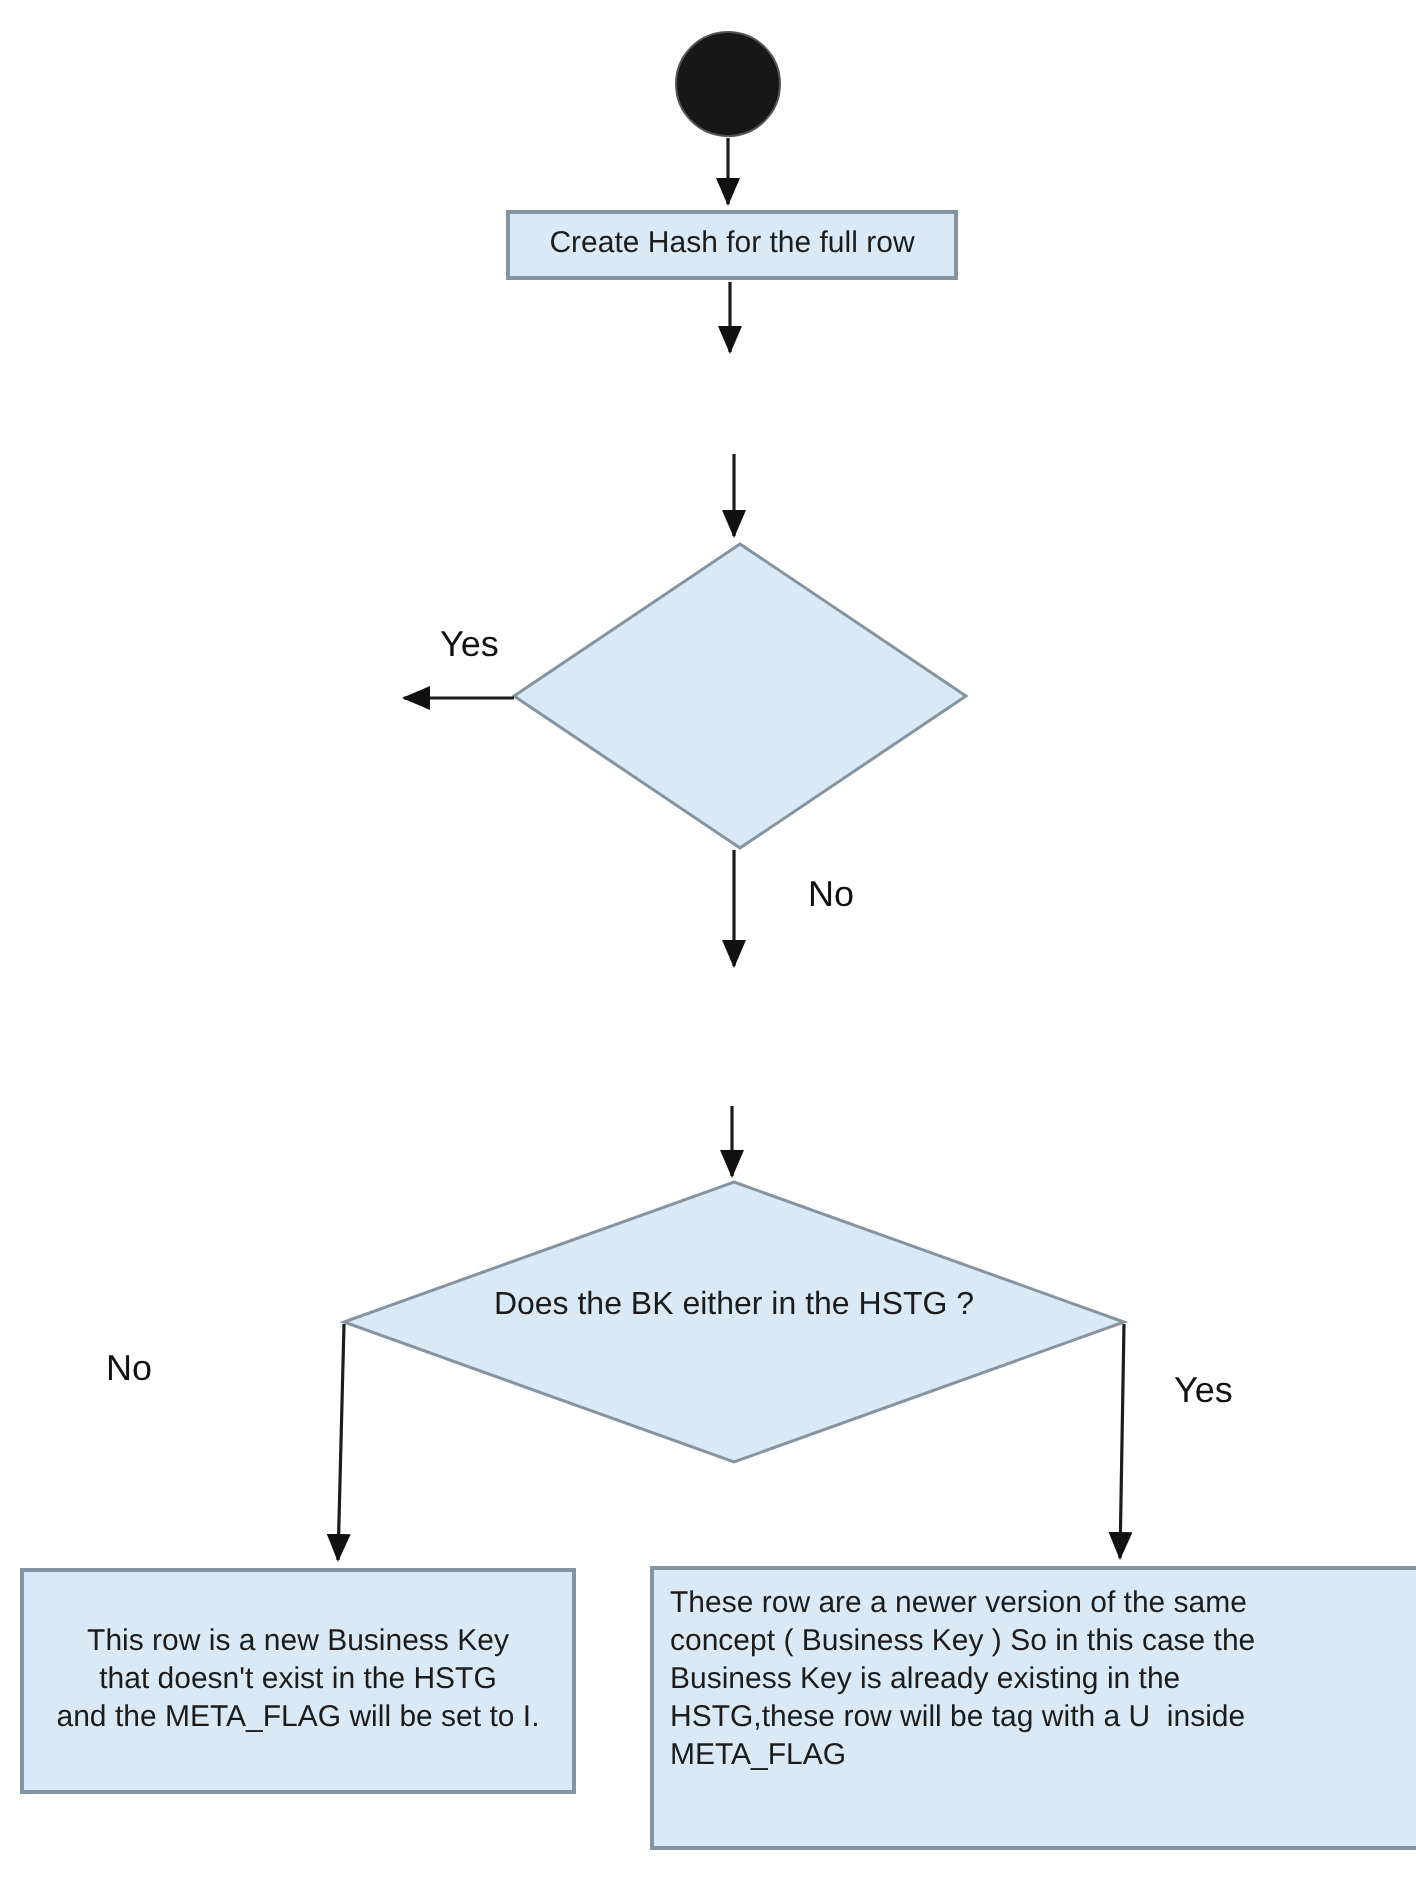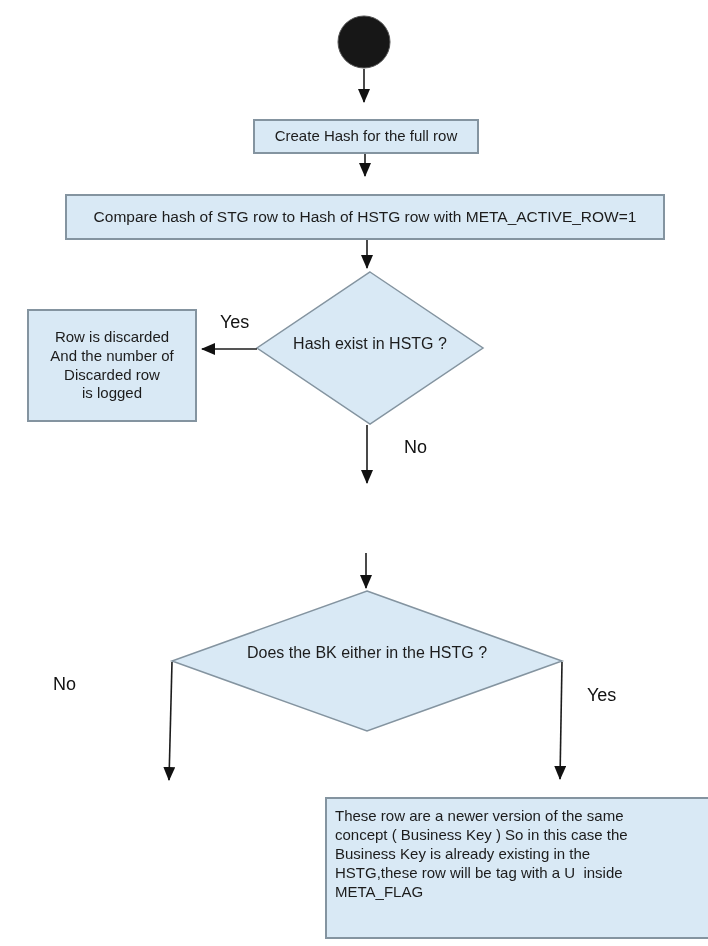--- a/index.html
+++ b/index.html
@@ -27,21 +27,20 @@
     background:var(--node-fill);
     border:2px solid var(--node-border);
     display:flex;
     align-items:center;
     justify-content:center;
     text-align:center;
     font-size:15px;
     line-height:1.25;
     color:var(--text);
     white-space:pre-wrap;
-    margin-top:14px;
   }
   .node.box1{left:253px;top:105px;width:226px;height:35px;}
   .node.box2{left:65px;top:180px;width:600px;height:46px;font-size:15.5px;}
   .node.box-discarded{left:27px;top:295px;width:170px;height:113px;}
   .node.box3{left:115px;top:487px;width:510px;height:65px;}
   .node.box-newbk{left:10px;top:784px;width:278px;height:113px;}
   .node.box-updbk{
     left:325px;top:783px;width:450px;height:142px;
     align-items:flex-start;justify-content:flex-start;
     text-align:left;padding:7px 8px;line-height:1.27;
@@ -91,36 +90,33 @@
     <line class="conn" x1="367" y1="227" x2="367" y2="268" marker-end="url(#arrow)"></line>
     <line class="conn" x1="257" y1="349" x2="202" y2="349" marker-end="url(#arrow)"></line>
     <line class="conn" x1="367" y1="425" x2="367" y2="483" marker-end="url(#arrow)"></line>
     <line class="conn" x1="366" y1="553" x2="366" y2="588" marker-end="url(#arrow)"></line>
     <line class="conn" x1="172" y1="662" x2="169" y2="780" marker-end="url(#arrow)"></line>
     <line class="conn" x1="562" y1="662" x2="560" y2="779" marker-end="url(#arrow)"></line>
   </svg>
 
   <div class="node box1">Create Hash for the full row</div>
 
-  <div class="node box2">Compare hash of STG row to Hash of HSTG row with META_ACTIVE_ROW=1</div>
-
-  <div class="node box-discarded">Row is discarded
-And the number of
-Discarded row
-is logged</div>
 
 
+
+  <div class="node box-newbk">This row is a new Business Key
+that doesn't exist in the HSTG
+and the META_FLAG will be set to I.</div>
 
   <div class="node box-updbk">These row are a newer version of the same
 concept ( Business Key ) So in this case the
 Business Key is already existing in the
 HSTG,these row will be tag with a U  inside
 META_FLAG</div>
 
-  <div class="diamond-label d1">Hash exist in HSTG ?</div>
 
   <div class="diamond-label d2">Does the BK either in the HSTG ?</div>
 
   <div class="edge-label yes1">Yes</div>
 
   <div class="edge-label no1">No</div>
 
   <div class="edge-label no2">No</div>
 
   <div class="edge-label yes2">Yes</div>

